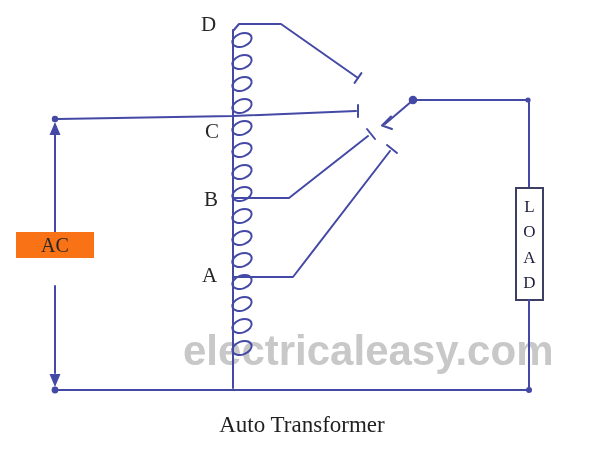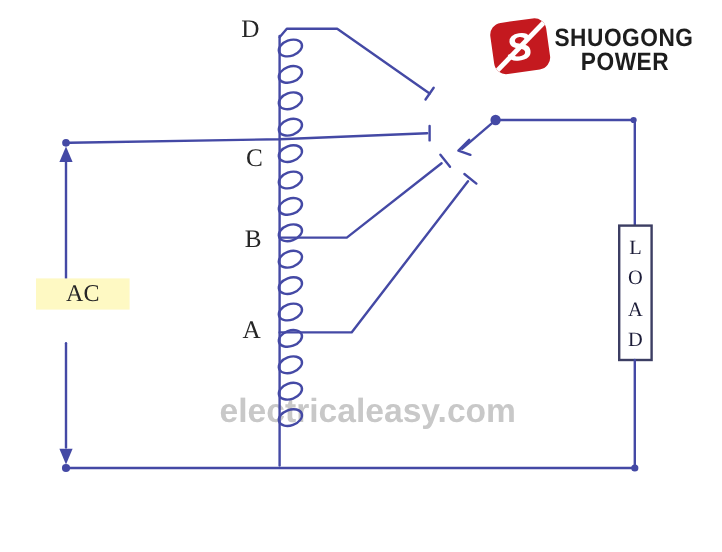--- a/index.html
+++ b/index.html
@@ -13,33 +13,33 @@
   #stage{
     position:relative;width:602px;height:460px;background:#fff;overflow:hidden;
     font-family:"Liberation Serif", serif;
   }
   #stage *{box-sizing:border-box;}
   .abs{position:absolute;}
   
   .watermark{
     left:183px;top:327px;width:380px;height:44px;
     font-family:"Liberation Sans", sans-serif;
-    font-size:28px;font-weight:600;letter-spacing:0px;
+    font-size:42px;font-weight:600;letter-spacing:0px;
     color:var(--watermark);z-index:0;white-space:nowrap;
   }
   
   svg.circuit{position:absolute;left:0;top:0;z-index:1;}
   .wire{stroke:var(--wire);stroke-width:2;fill:none;stroke-linecap:round;stroke-linejoin:round;}
   .wire-fill{fill:var(--wire);stroke:none;}
   .loadbox{stroke:#3c3e63;stroke-width:2;fill:#fff;}
   
   .tap-label{font-size:21px;color:var(--label);z-index:2;line-height:1;}
   .supply-label{
-    left:30px;top:232px;width:78px;text-align:center;
-    font-size:20px;line-height:26px;color:var(--label);z-index:2;background:#fef9c3;
+    left:16px;top:232px;width:78px;text-align:center;
+    font-size:20px;line-height:26px;color:var(--label);z-index:2;background:#f97316;
   }
   .load-letters{
     left:517px;top:190px;width:25px;height:109px;
     display:flex;flex-direction:column;justify-content:space-evenly;align-items:center;
     font-size:17px;color:#1c1c38;z-index:2;line-height:1;
   }
   .caption{
     left:152px;top:412px;width:300px;text-align:center;
     font-size:23px;color:#1f1f1f;z-index:2;
   }
@@ -152,23 +152,16 @@
     <div>AC</div>
   </div>
 
   <div class="abs load-letters">
     <span>L</span>
     <span>O</span>
     <span>A</span>
     <span>D</span>
   </div>
 
+  <div class="abs caption">Auto Transformer</div>
 
-  <div class="abs logo">
-    <div class="logo-badge">
-      <span class="s">S</span>
-      <div class="logo-slash"></div>
-    </div>
-    <div class="brand l1">SHUOGONG</div>
-    <div class="brand l2">POWER</div>
-  </div>
 
 </div>
 
 </body></html>

